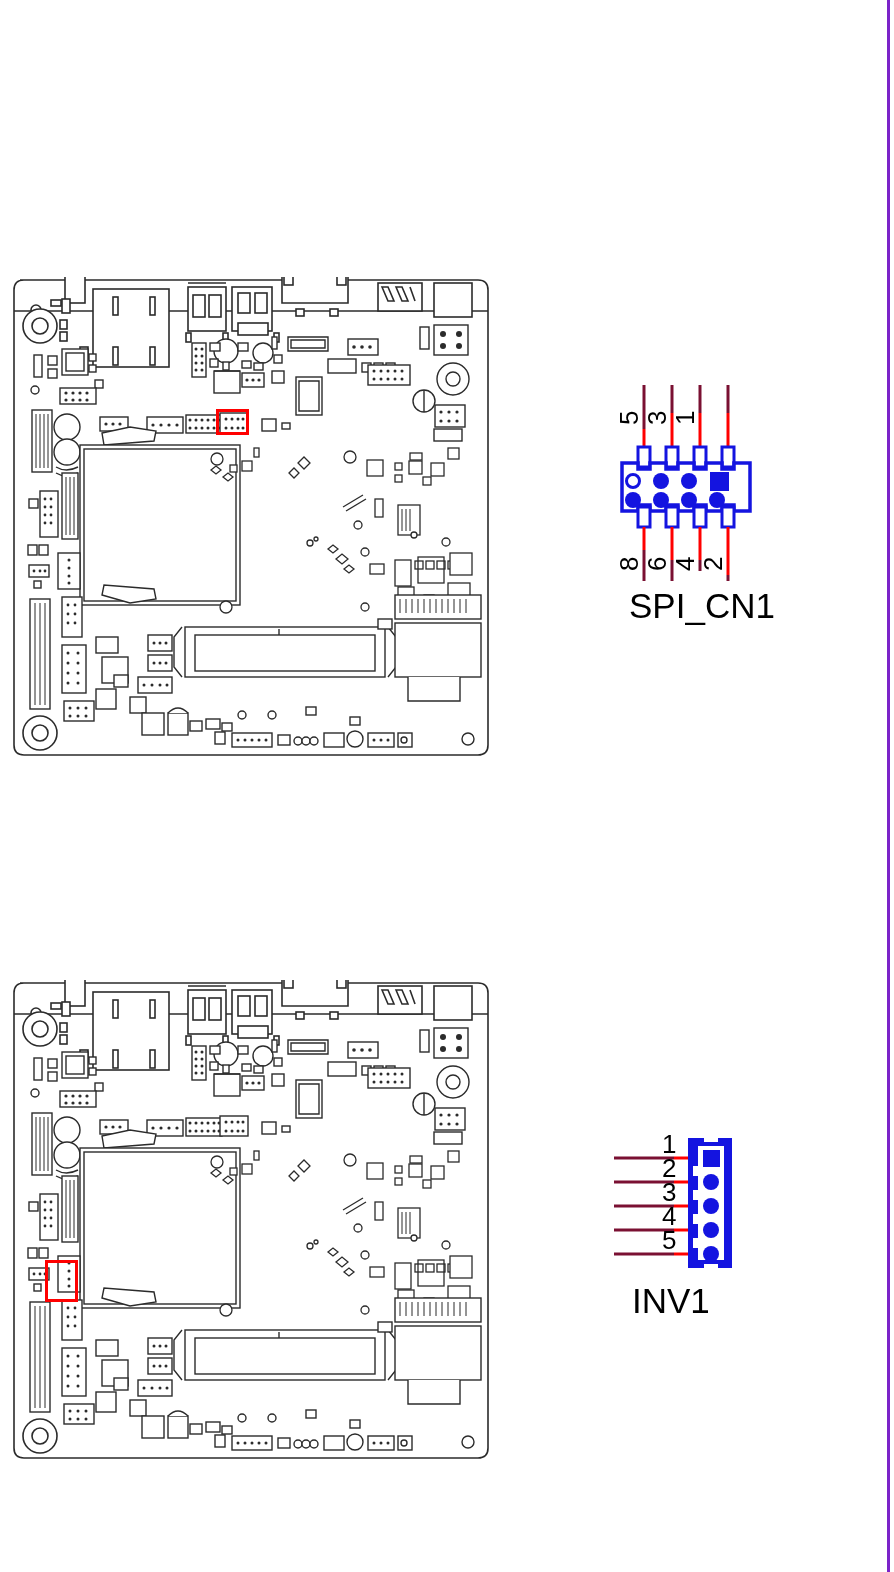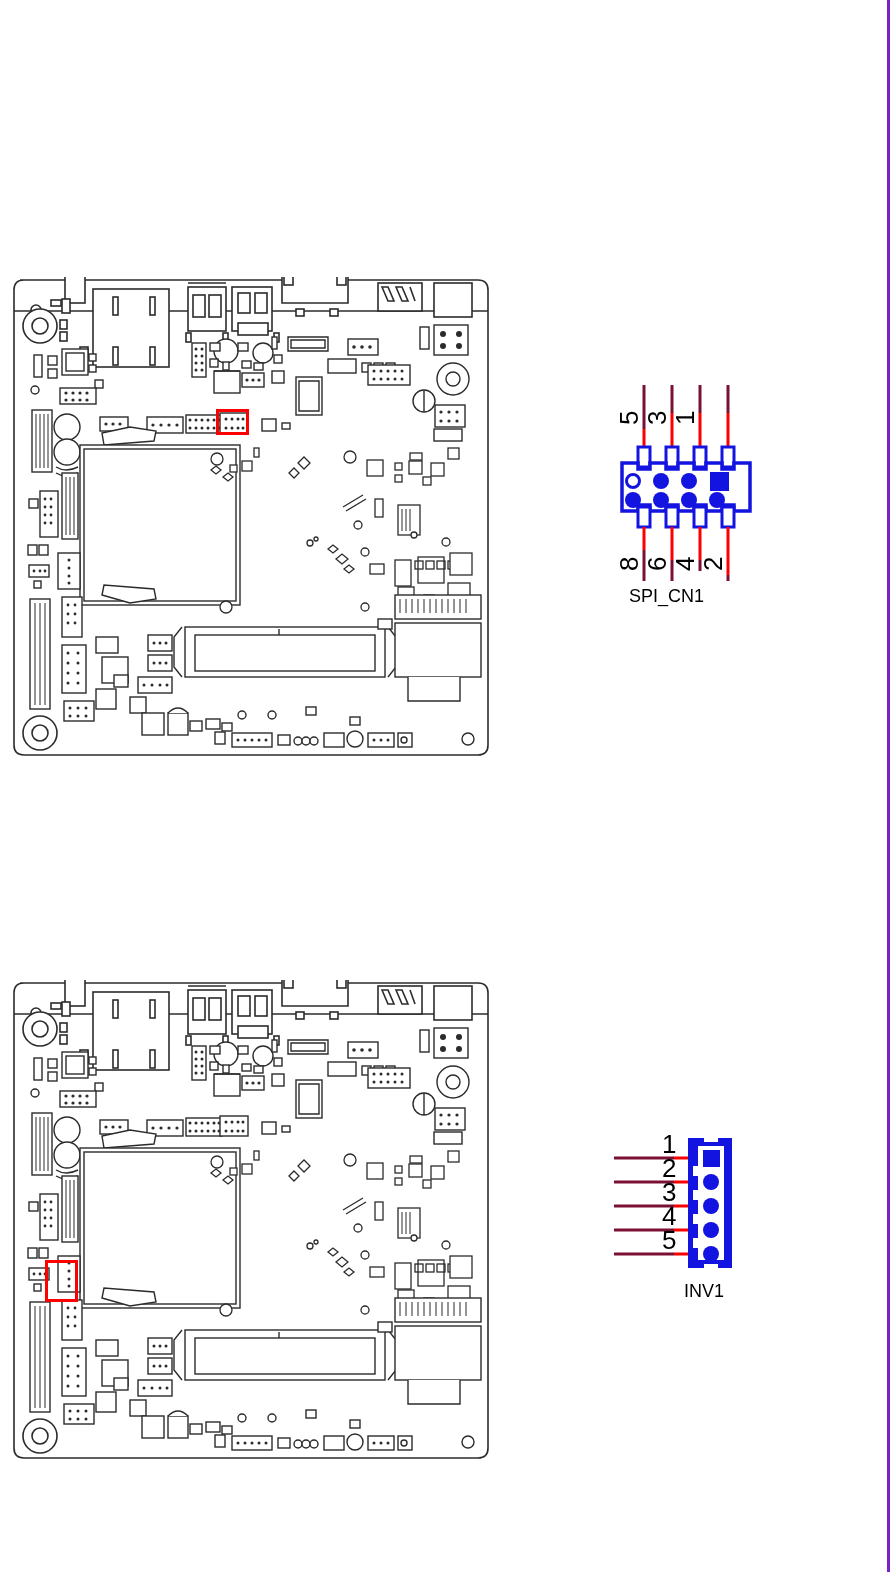--- a/index.html
+++ b/index.html
@@ -35,21 +35,21 @@
     position: absolute;
   }
   .board-figure svg { display: block; }
   .conn-figure {
     position: absolute;
   }
   .conn-figure svg { display: block; }
   .conn-caption {
     position: absolute;
     font-family: "Liberation Sans", sans-serif;
-    font-size: 18px;
+    font-size: 35px;
     color: #000000;
     white-space: nowrap;
     letter-spacing: 0px;
   }
   .pinlabel {
     font-family: "Liberation Sans", sans-serif;
     font-size: 26px;
     fill: #000000;
   }
 </style>
@@ -1082,15 +1082,15 @@
       <g fill="#1414E0">
         <rect x="103" y="30" width="17" height="17"></rect>
         <circle cx="111" cy="62" r="8"></circle>
         <circle cx="111" cy="86" r="8"></circle>
         <circle cx="111" cy="110" r="8"></circle>
         <circle cx="111" cy="134" r="8"></circle>
       </g>
     </svg>
   </div>
 
-  <div class="conn-caption" style="left:684px; top:1281px;">INV1</div>
+  <div class="conn-caption" style="left:632px; top:1281px;">INV1</div>
 
 </div>
 
 </body></html>

